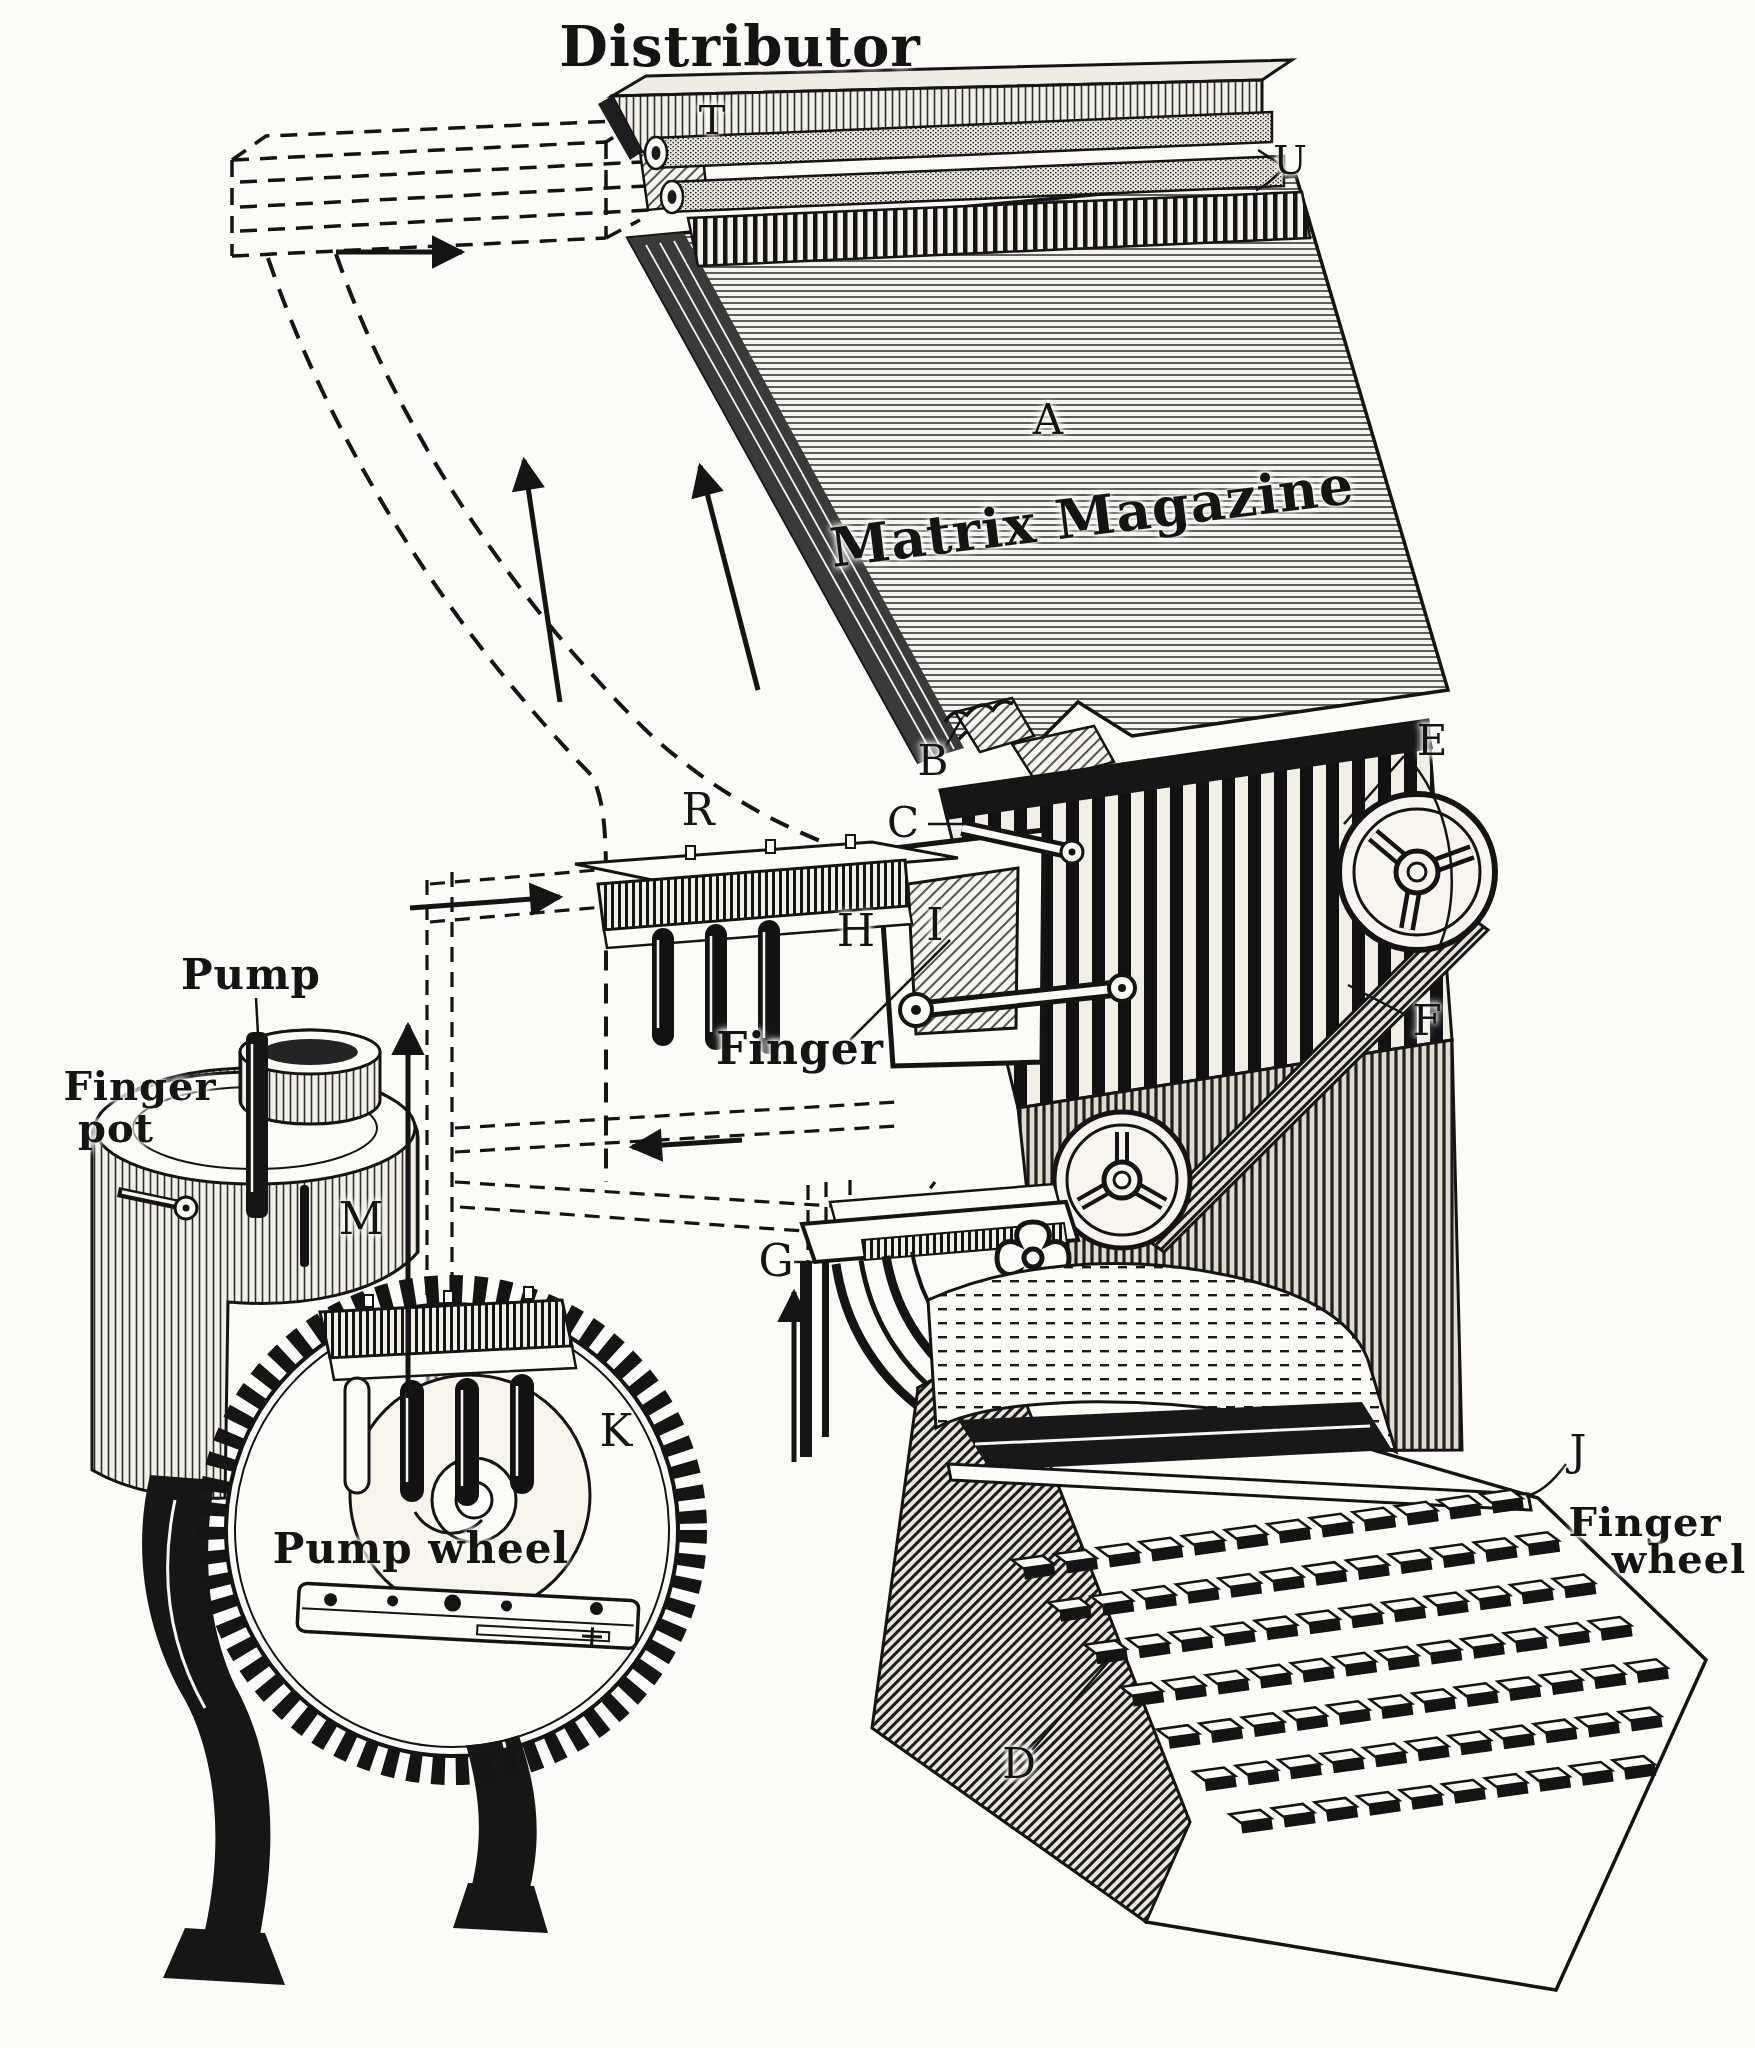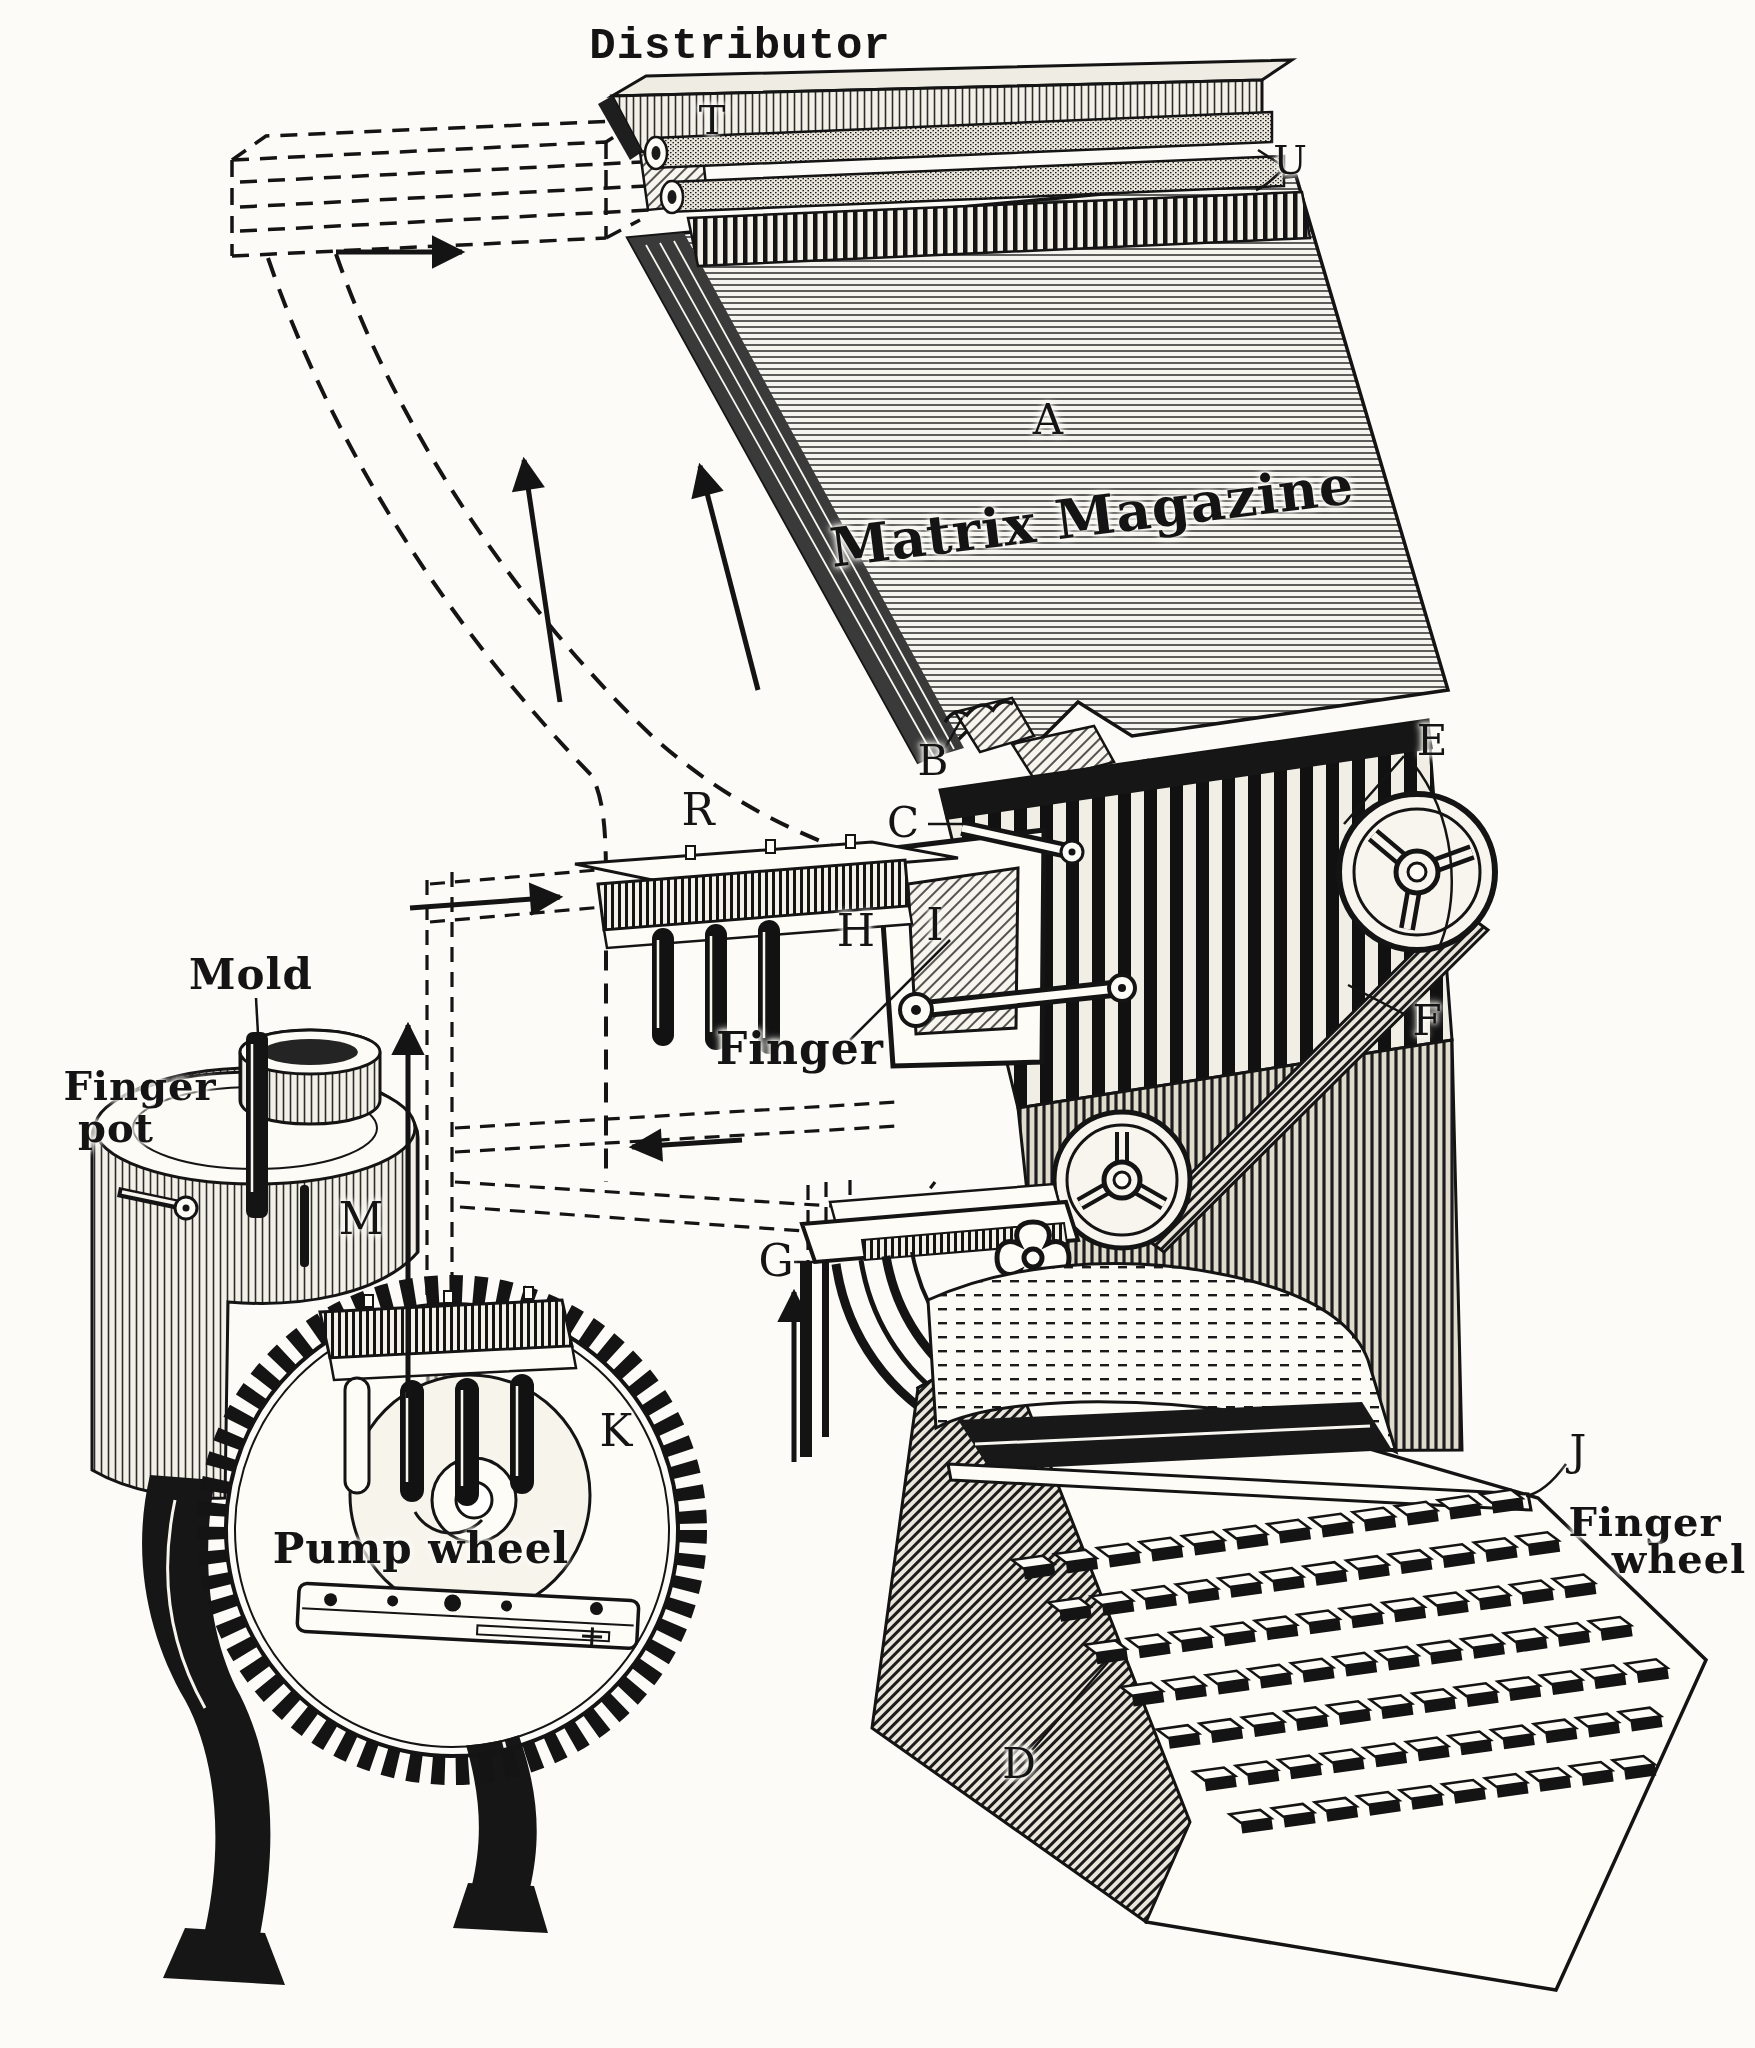--- a/index.html
+++ b/index.html
@@ -3,21 +3,21 @@
 <meta charset="utf-8">
 <style>
   html,body{margin:0;padding:0;background:#ffffff;}
   .stage{position:relative;width:1755px;height:2048px;background:#fcfbf7;overflow:hidden;
          font-family:"DejaVu Serif", serif;color:#141414;}
   svg.art{position:absolute;left:0;top:0;width:1755px;height:2048px;}
   .lbl{position:absolute;transform:translate(-50%,-50%);white-space:nowrap;color:#141414;
        text-shadow:0 0 4px #fcfbf7,0 0 7px #fcfbf7,0 0 10px #fcfbf7;line-height:1;}
   .gothic{font-weight:700;letter-spacing:1px;}
   .letter{font-weight:400;}
-  .s54{font-size:54px;} .s48{font-size:44px;font-family:Liberation Mono, monospace;} .s44{font-size:44px;}
+  .s54{font-size:54px;} .s48{font-size:56px;} .s44{font-size:44px;}
   .s42{font-size:42px;} .s40{font-size:40px;}
   .rot-mag{transform:translate(-50%,-50%) rotate(-7deg);}
 </style>
 </head>
 <body>
 
 <div class="stage">
 
 <svg class="art" viewBox="0 0 1755 2048">
   <defs>
@@ -463,21 +463,21 @@
 <div class="lbl letter s42" style="left:1048px;top:420px">A</div>
 <div class="lbl gothic s54 rot-mag" style="left:1092px;top:516px">Matrix Magazine</div>
 <div class="lbl letter s42" style="left:933px;top:761px">B</div>
 <div class="lbl letter s42" style="left:903px;top:823px">C</div>
 <div class="lbl letter s42" style="left:1432px;top:741px">E</div>
 <div class="lbl letter s42" style="left:1427px;top:1021px">F</div>
 <div class="lbl letter s44" style="left:698px;top:810px">R</div>
 <div class="lbl letter s44" style="left:856px;top:931px">H</div>
 <div class="lbl letter s44" style="left:935px;top:925px">I</div>
 <div class="lbl gothic s44" style="left:800px;top:1049px">Finger</div>
-<div class="lbl gothic s42" style="left:251px;top:975px">Mold</div>
+<div class="lbl gothic s42" style="left:251px;top:975px">Pump</div>
 <div class="lbl gothic s40" style="left:140px;top:1086px">Finger</div>
 <div class="lbl gothic s40" style="left:116px;top:1128px">pot</div>
 <div class="lbl letter s44" style="left:361px;top:1219px">M</div>
 <div class="lbl letter s44" style="left:776px;top:1261px">G</div>
 <div class="lbl letter s44" style="left:616px;top:1431px">K</div>
 <div class="lbl gothic s42" style="left:421px;top:1549px">Pump wheel</div>
 <div class="lbl letter s42" style="left:1578px;top:1451px">J</div>
 <div class="lbl gothic s40" style="left:1645px;top:1522px">Finger</div>
 <div class="lbl gothic s40" style="left:1679px;top:1559px">wheel</div>
 <div class="lbl letter s42" style="left:1019px;top:1764px">D</div>

